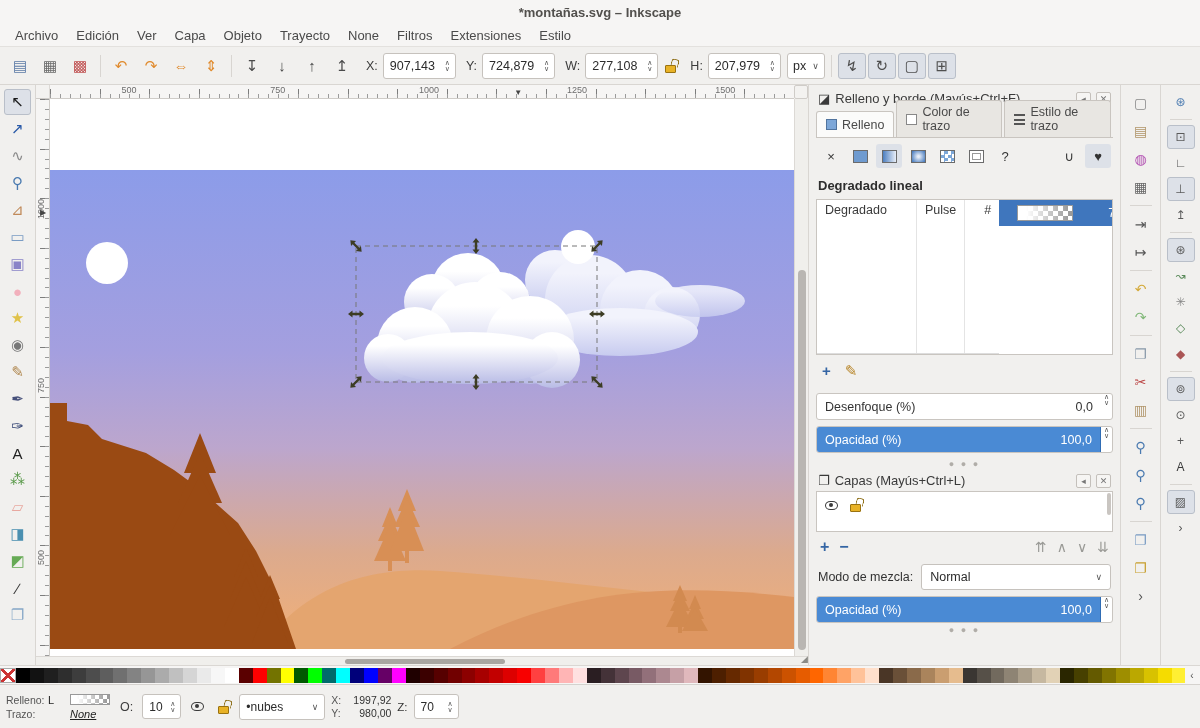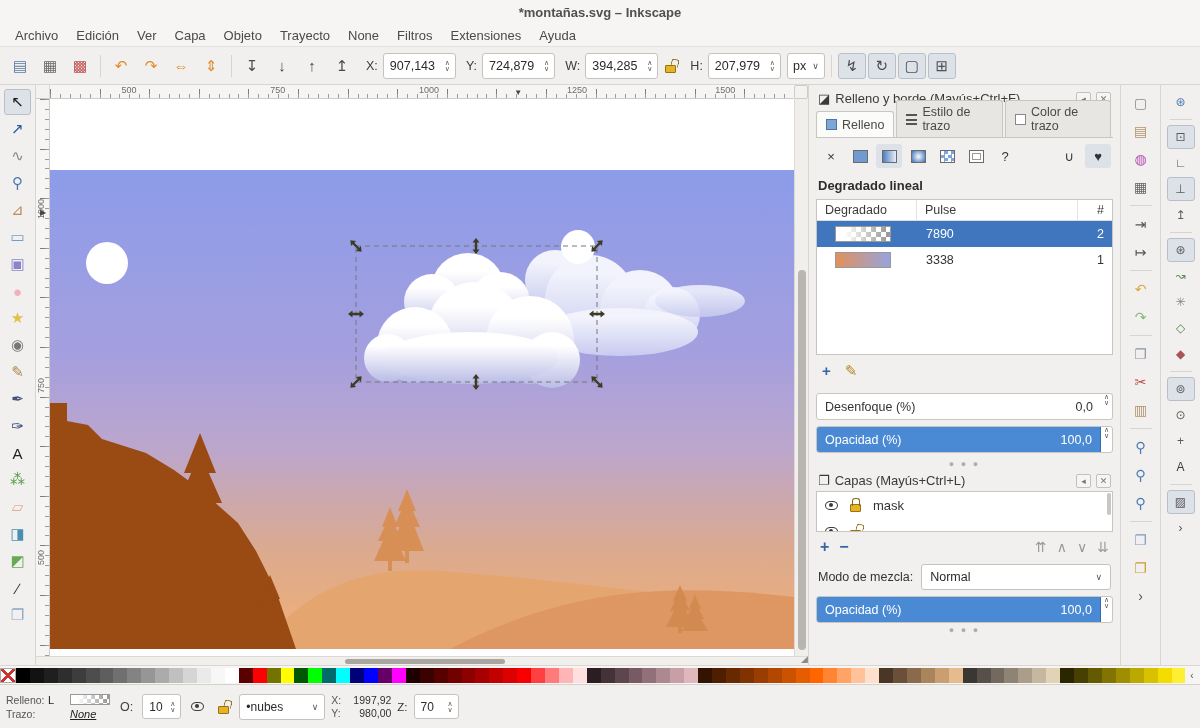--- a/index.html
+++ b/index.html
@@ -78,21 +78,21 @@
   .ti-style { background:repeating-linear-gradient(to bottom,#555 0 2px,transparent 2px 4.5px); }
   .filltype { display:flex; align-items:center; gap:3px; padding:6px 2px 4px 2px; }
   .ft { width:26px; height:24px; display:flex; align-items:center; justify-content:center; border:1px solid transparent; border-radius:3px; font-size:13px; color:#333; }
   .sw { width:15px; height:13px; border:1px solid #6b6b6b; }
   .sw-flat { background:#6f9bd0; }
   .sw-lin  { background:linear-gradient(90deg,#4d7fc0,#e8eef8); }
   .sw-rad  { background:radial-gradient(circle,#e8eef8 10%,#4d7fc0 90%); }
   .sw-pat  { background:repeating-conic-gradient(#7da7d8 0% 25%,#fff 0% 50%) 0 0/7px 7px; }
   .sw-swatch { background:#fff; box-shadow:inset 0 0 0 2px #fff, inset 0 0 0 3px #999; }
   .bold-label { font-weight:bold; font-size:13px; color:#2e2e2e; padding:6px 2px; }
-  .gtable { background:#fff; border:1px solid #c9c5c0; height:156px; display:flex; flex-direction:column; overflow:hidden;}
+  .gtable { background:#fff; border:1px solid #c9c5c0; height:156px; display:flex; overflow:hidden;}
   .gt-head { display:grid; grid-template-columns:100px 1fr 34px; border-bottom:1px solid #ddd; }
   .gt-head span { font-size:12.5px; color:#3a3a3a; padding:3px 8px; border-right:1px solid #e4e4e4; }
   .gt-row { display:grid; grid-template-columns:100px 1fr 34px; align-items:center; height:26px; font-size:12.5px; color:#333; }
   .gt-row.sel { background:#3f76bd; color:#fff; }
   .gpv { width:56px; height:16px; margin-left:18px; border:1px solid #999; }
   .gp1 { background:linear-gradient(90deg,#fff 15%,rgba(255,255,255,0) 95%),repeating-conic-gradient(#9a9a9a 0% 25%,#fff 0% 50%) 0 0/10px 10px; }
   .gp2 { background:linear-gradient(90deg,#e2905a,#97a3de); }
   .gt-row .nm { padding-left:9px; }
   .gt-row .ct { text-align:right; padding-right:8px; }
   .gbtns { display:flex; gap:14px; padding:7px 6px; }
@@ -166,21 +166,21 @@
   <nav class="menubar">
       <span class="menu-item">Archivo</span>
       <span class="menu-item">Edición</span>
       <span class="menu-item">Ver</span>
       <span class="menu-item">Capa</span>
       <span class="menu-item">Objeto</span>
       <span class="menu-item">Trayecto</span>
       <span class="menu-item">None</span>
       <span class="menu-item">Filtros</span>
       <span class="menu-item">Extensiones</span>
-      <span class="menu-item">Ayuda</span>
+      <span class="menu-item">Estilo</span>
     </nav>
 
   <div class="toolbar">
     <div class="strip">
         <span class="ic" style="color: rgb(91, 122, 166);">▤</span>
         <span class="ic" style="color: rgb(106, 106, 106);">▦</span>
         <span class="ic" style="color: rgb(192, 80, 80);">▩</span>
         <span class="sep"></span>
         <span class="ic" style="color: rgb(224, 138, 44);">↶</span>
         <span class="ic" style="color: rgb(224, 138, 44);">↷</span>
@@ -203,21 +203,21 @@
     <span class="tb-label">Y:</span>
     <div class="spin">
       <span class="val">724,879</span>
       <span class="chevcol">
           <span>∧</span>
           <span>∨</span>
         </span>
     </div>
     <span class="tb-label">W:</span>
     <div class="spin">
-      <span class="val">394,285</span>
+      <span class="val">277,108</span>
       <span class="chevcol">
           <span>∧</span>
           <span>∨</span>
         </span>
     </div>
     <span class="ic" style="width:20px">
         <span class="plock open"></span>
       </span>
     <span class="tb-label">H:</span>
     <div class="spin">
@@ -408,26 +408,26 @@
           <span class="title">Relleno y borde (Mayús+Ctrl+F)</span>
           <span class="winbtn">◂</span>
           <span class="winbtn">✕</span>
         </div>
         <div class="tabs">
           <span class="tab active">
             <span class="ti ti-fill"></span>
             <span>Relleno</span>
             </span>
           <span class="tab">
+            <span class="ti ti-stroke"></span>
+            <span>Color de trazo</span>
+            </span>
+          <span class="tab">
             <span class="ti ti-style"></span>
             <span>Estilo de trazo</span>
-            </span>
-          <span class="tab">
-            <span class="ti ti-stroke"></span>
-            <span>Color de trazo</span>
             </span>
         </div>
         <div class="filltype">
           <span class="ft">×</span>
           <span class="ft">
               <span class="sw sw-flat"></span>
             </span>
           <span class="ft pressed">
               <span class="sw sw-lin"></span>
             </span>
@@ -492,25 +492,20 @@
       <div class="dock-handle" style="margin-top:8px">● ● ●</div>
 
       <div class="panel">
         <div class="phead">
           <span>❐</span>
           <span class="title">Capas (Mayús+Ctrl+L)</span>
           <span class="winbtn">◂</span>
           <span class="winbtn">✕</span>
         </div>
         <div class="llist">
-          <div class="lrow">
-            <span class="ceye"></span>
-            <span class="plock"></span>
-            <span>mask</span>
-          </div>
           <div class="lrow">
             <span class="ceye"></span>
             <span class="plock open"></span>
           </div>
           <span class="lscroll"></span>
         </div>
         <div class="lbtns">
           <span style="color:#3465a4;font-weight:bold;font-size:16px">+</span>
           <span style="color:#3465a4;font-weight:bold;font-size:16px">−</span>
           <span class="spacer"></span>

